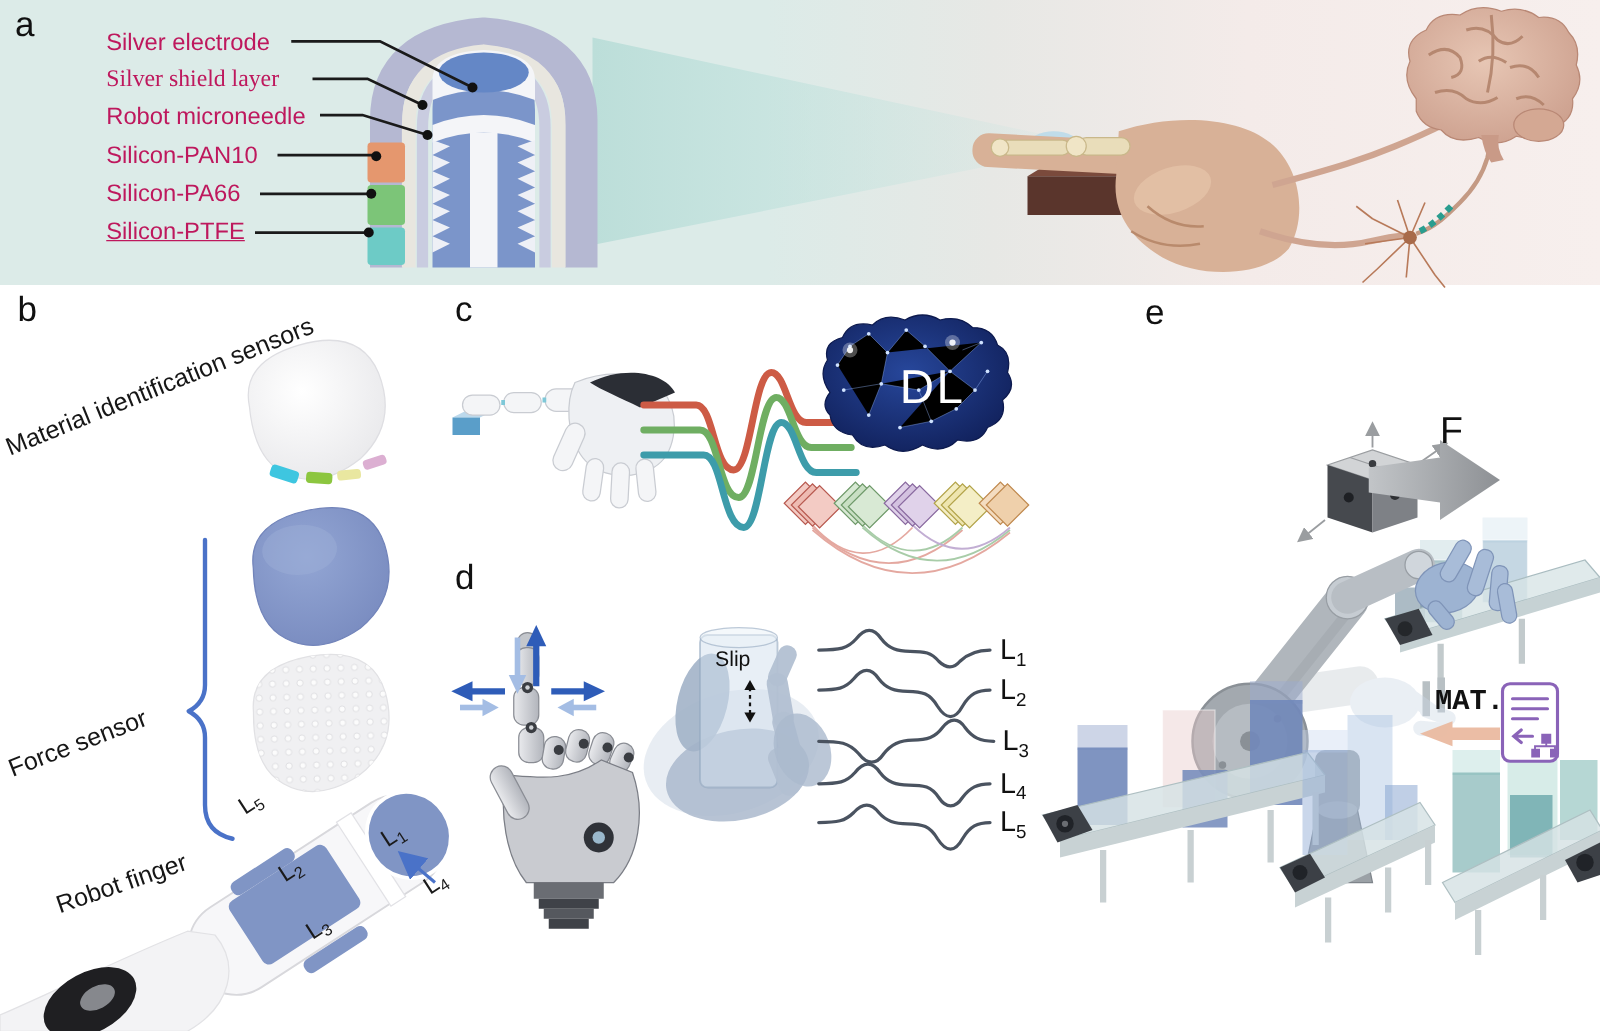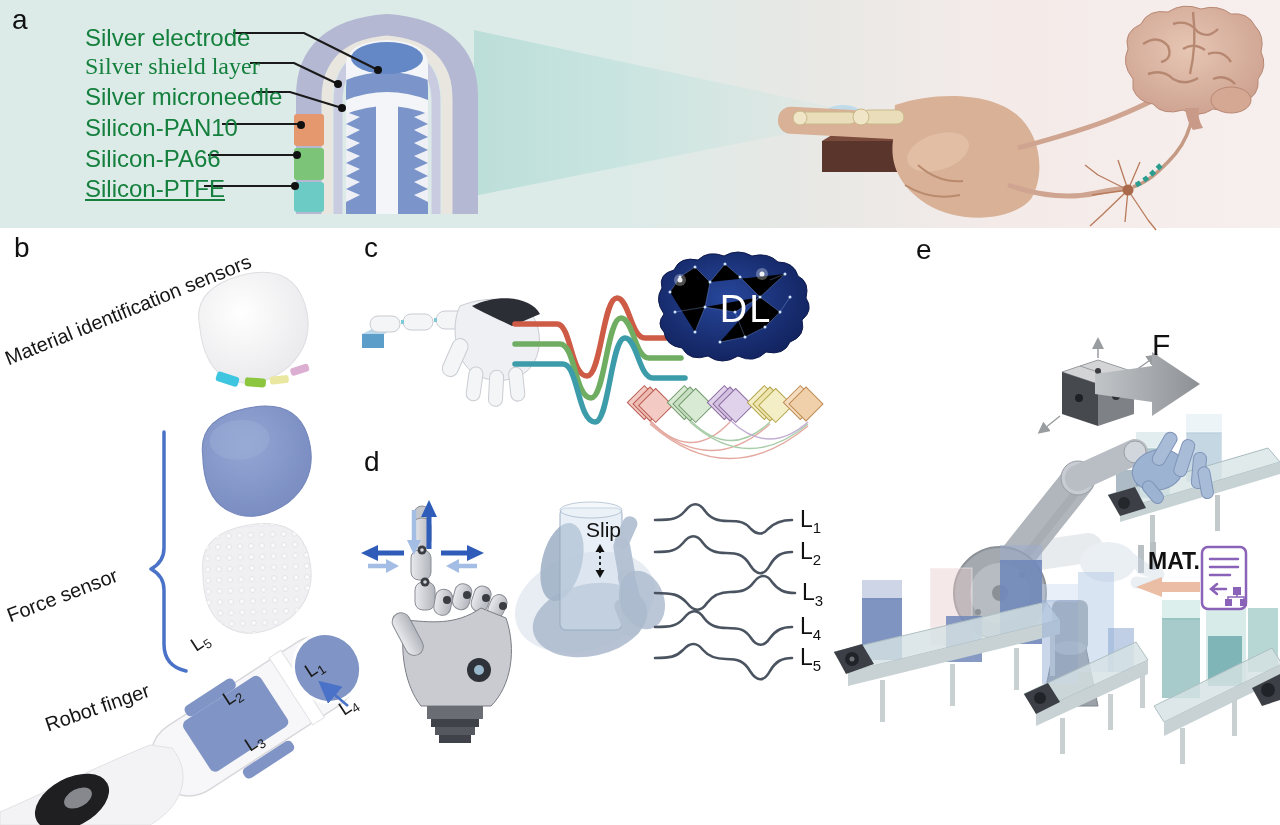--- a/index.html
+++ b/index.html
@@ -2,21 +2,21 @@
 <html><head>
 <meta charset="utf-8">
 <style>
   html,body{margin:0;padding:0;background:#fff;}
   .canvas{position:relative;width:1280px;height:825px;background:#ffffff;overflow:hidden;
           font-family:"Liberation Sans",sans-serif;}
   .strip-a{position:absolute;left:0;top:0;width:1280px;height:228px;
            background:linear-gradient(90deg,#dcebe8 0%,#dcebe8 48%,#e7e8e5 62%,#f4ebe9 78%,#f7efed 100%);}
   svg.fig{position:absolute;left:0;top:0;}
   .lbl{position:absolute;font-size:28px;color:#111;}
-  .layer-lbl{position:absolute;left:85px;font-size:24px;color:#15803d;white-space:nowrap;}
+  .layer-lbl{position:absolute;left:85px;font-size:19px;color:#be185d;white-space:nowrap;}
   .rot-lbl{position:absolute;font-size:20px;color:#161616;white-space:nowrap;transform-origin:left center;}
   .txt{position:absolute;color:#111;white-space:nowrap;}
   .chan-lbl{position:absolute;font-size:23px;color:#111;}
   .chan-lbl sub{font-size:15px;}
 </style>
 </head>
 <body>
 
 <div class="canvas">
 
@@ -501,32 +501,32 @@
   </svg>
 
   <div class="lbl" style="left:12px;top:4px;">a</div>
   <div class="lbl" style="left:14px;top:232px;">b</div>
   <div class="lbl" style="left:364px;top:232px;">c</div>
   <div class="lbl" style="left:364px;top:446px;">d</div>
   <div class="lbl" style="left:916px;top:234px;">e</div>
 
   <div class="layer-lbl" style="top:24px;">Silver electrode</div>
   <div class="layer-lbl" style="top:53px;font-family:Liberation Serif, serif;">Silver shield layer</div>
-  <div class="layer-lbl" style="top:83px;">Silver microneedle</div>
+  <div class="layer-lbl" style="top:83px;">Robot microneedle</div>
   <div class="layer-lbl" style="top:114px;">Silicon-PAN10</div>
   <div class="layer-lbl" style="top:145px;text-align:center;">Silicon-PA66</div>
   <div class="layer-lbl" style="top:175px;text-decoration:underline;">Silicon-PTFE</div>
 
   <div class="rot-lbl" style="left:6px;top:348px;transform:rotate(-22deg);">Material identification sensors</div>
   <div class="rot-lbl" style="left:8px;top:605px;transform:rotate(-21deg);">Force sensor</div>
   <div class="rot-lbl" style="left:46px;top:714px;transform:rotate(-19deg);">Robot finger</div>
 
-  <div class="txt" style="left:586px;top:518px;font-size:21px;font-weight:500;">Slip</div>
+  <div class="txt" style="left:572px;top:518px;font-size:17px;font-weight:500;">Slip</div>
 
   <div class="chan-lbl" style="left:800px;top:506px;"><span>L</span><sub>1</sub></div>
   <div class="chan-lbl" style="left:800px;top:538px;"><span>L</span><sub>2</sub></div>
   <div class="chan-lbl" style="left:802px;top:579px;"><span>L</span><sub>3</sub></div>
   <div class="chan-lbl" style="left:800px;top:613px;"><span>L</span><sub>4</sub></div>
   <div class="chan-lbl" style="left:800px;top:644px;"><span>L</span><sub>5</sub></div>
 
   <div class="txt" style="left:1152px;top:328px;font-size:30px;font-weight:500;">F</div>
-  <div class="txt" style="left:1148px;top:548px;font-size:23px;font-weight:600;">MAT.</div>
+  <div class="txt" style="left:1148px;top:548px;font-size:23px;font-weight:600;font-family:Liberation Mono, monospace;">MAT.</div>
 </div>
 
 </body></html>

